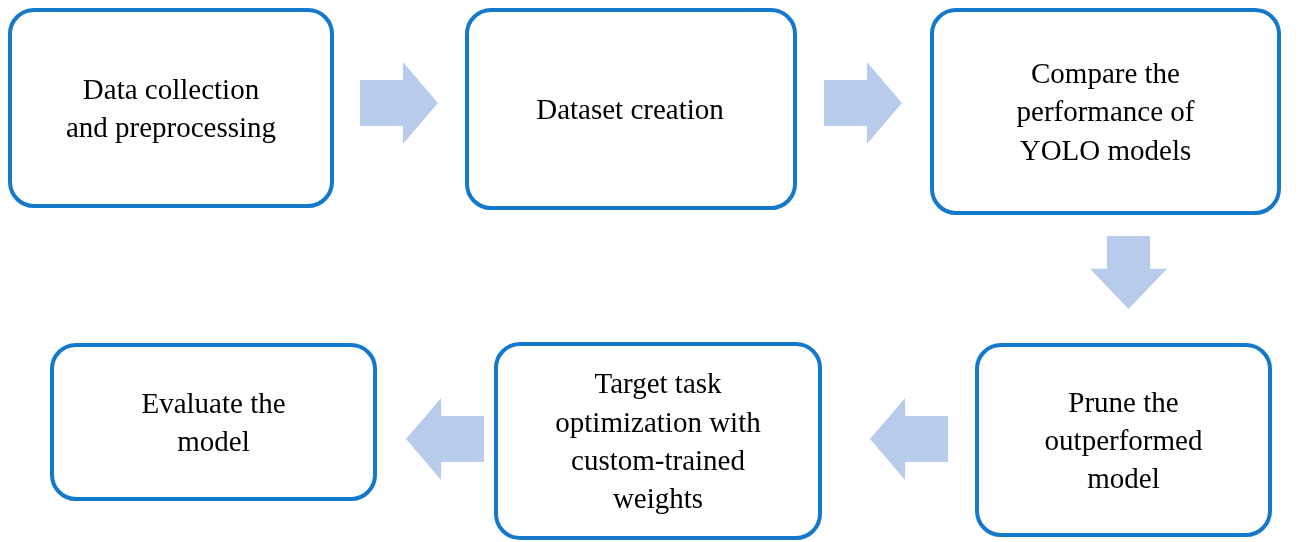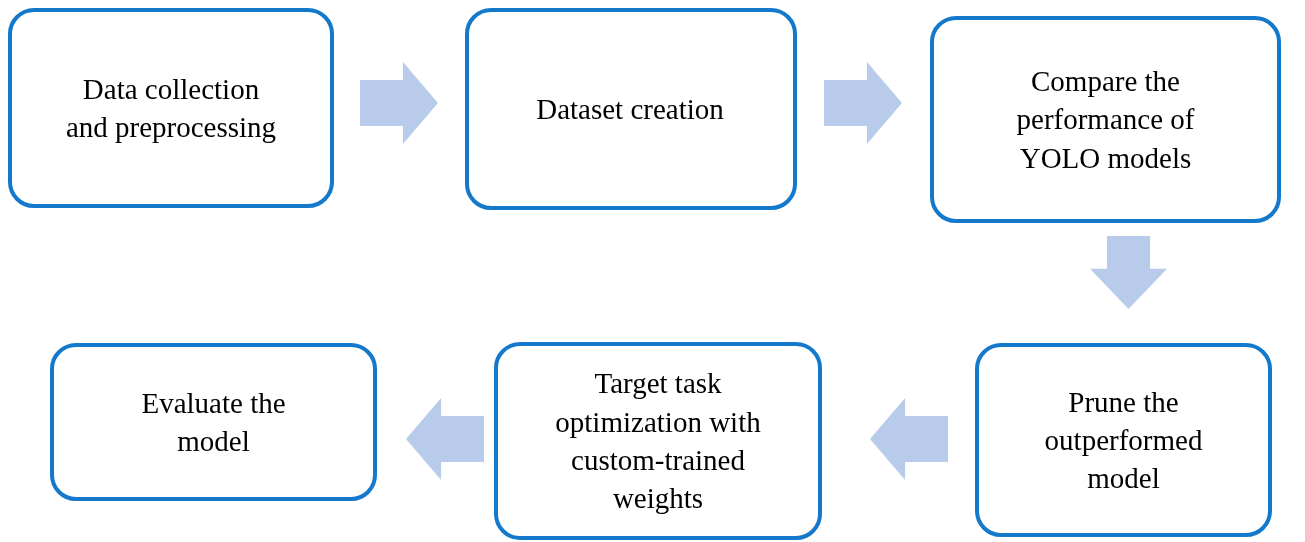--- a/index.html
+++ b/index.html
@@ -44,21 +44,21 @@
     clip-path: polygon(100% 22%, 45% 22%, 45% 0%, 0% 50%, 45% 100%, 45% 78%, 100% 78%);
   }
   .arrow-down {
     clip-path: polygon(22% 0%, 78% 0%, 78% 45%, 100% 45%, 50% 100%, 0% 45%, 22% 45%);
   }
   
   #box1   { left: 8px;    top: 8px;   width: 326px; height: 200px; }
   #arrow1 { left: 360px;  top: 62px;  width: 78px;  height: 82px; }
   #box2   { left: 465px;  top: 8px;   width: 332px; height: 202px; padding-left: 8px; }
   #arrow2 { left: 824px;  top: 62px;  width: 78px;  height: 82px; }
-  #box3   { left: 930px;  top: 16px;   width: 351px; height: 207px; }
+  #box3   { left: 930px;  top: 8px;   width: 351px; height: 207px; }
   #arrow3 { left: 1090px; top: 236px; width: 77px;  height: 73px; }
   #box4   { left: 975px;  top: 343px; width: 297px; height: 194px; }
   #arrow4 { left: 870px;  top: 398px; width: 78px;  height: 82px; }
   #box5   { left: 494px;  top: 342px; width: 328px; height: 198px; }
   #arrow5 { left: 406px;  top: 398px; width: 78px;  height: 82px; }
   #box6   { left: 50px;   top: 343px; width: 327px; height: 158px; }
 </style>
 </head>
 <body>
 

